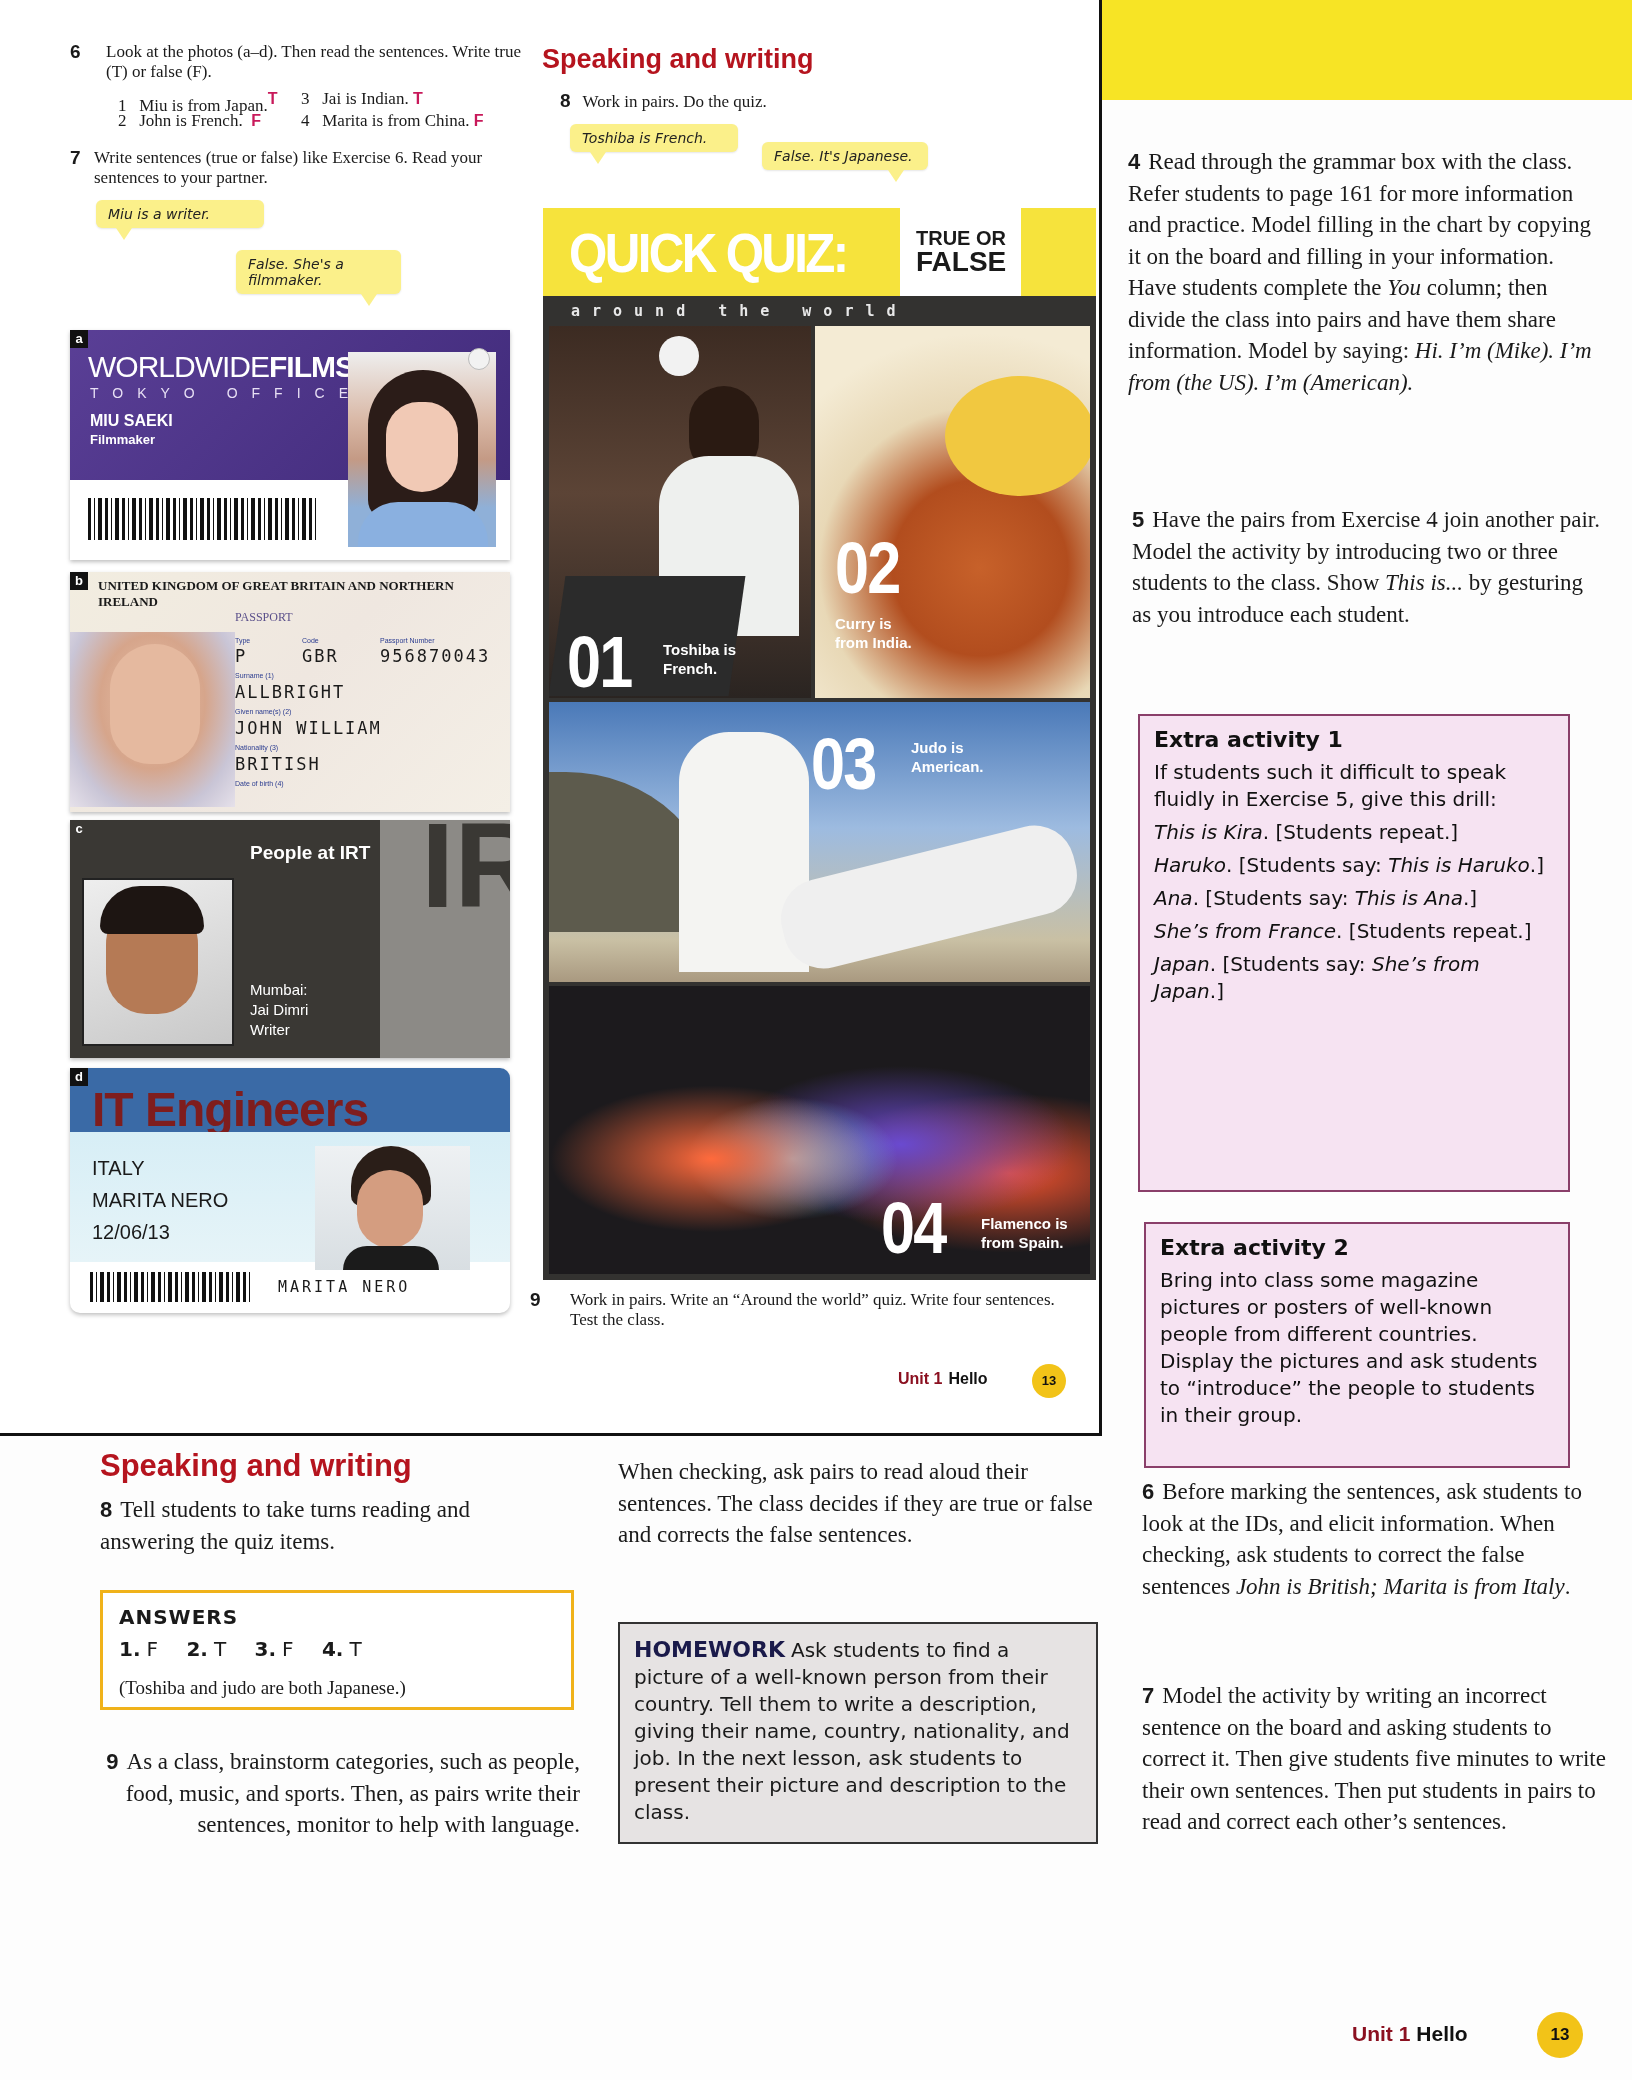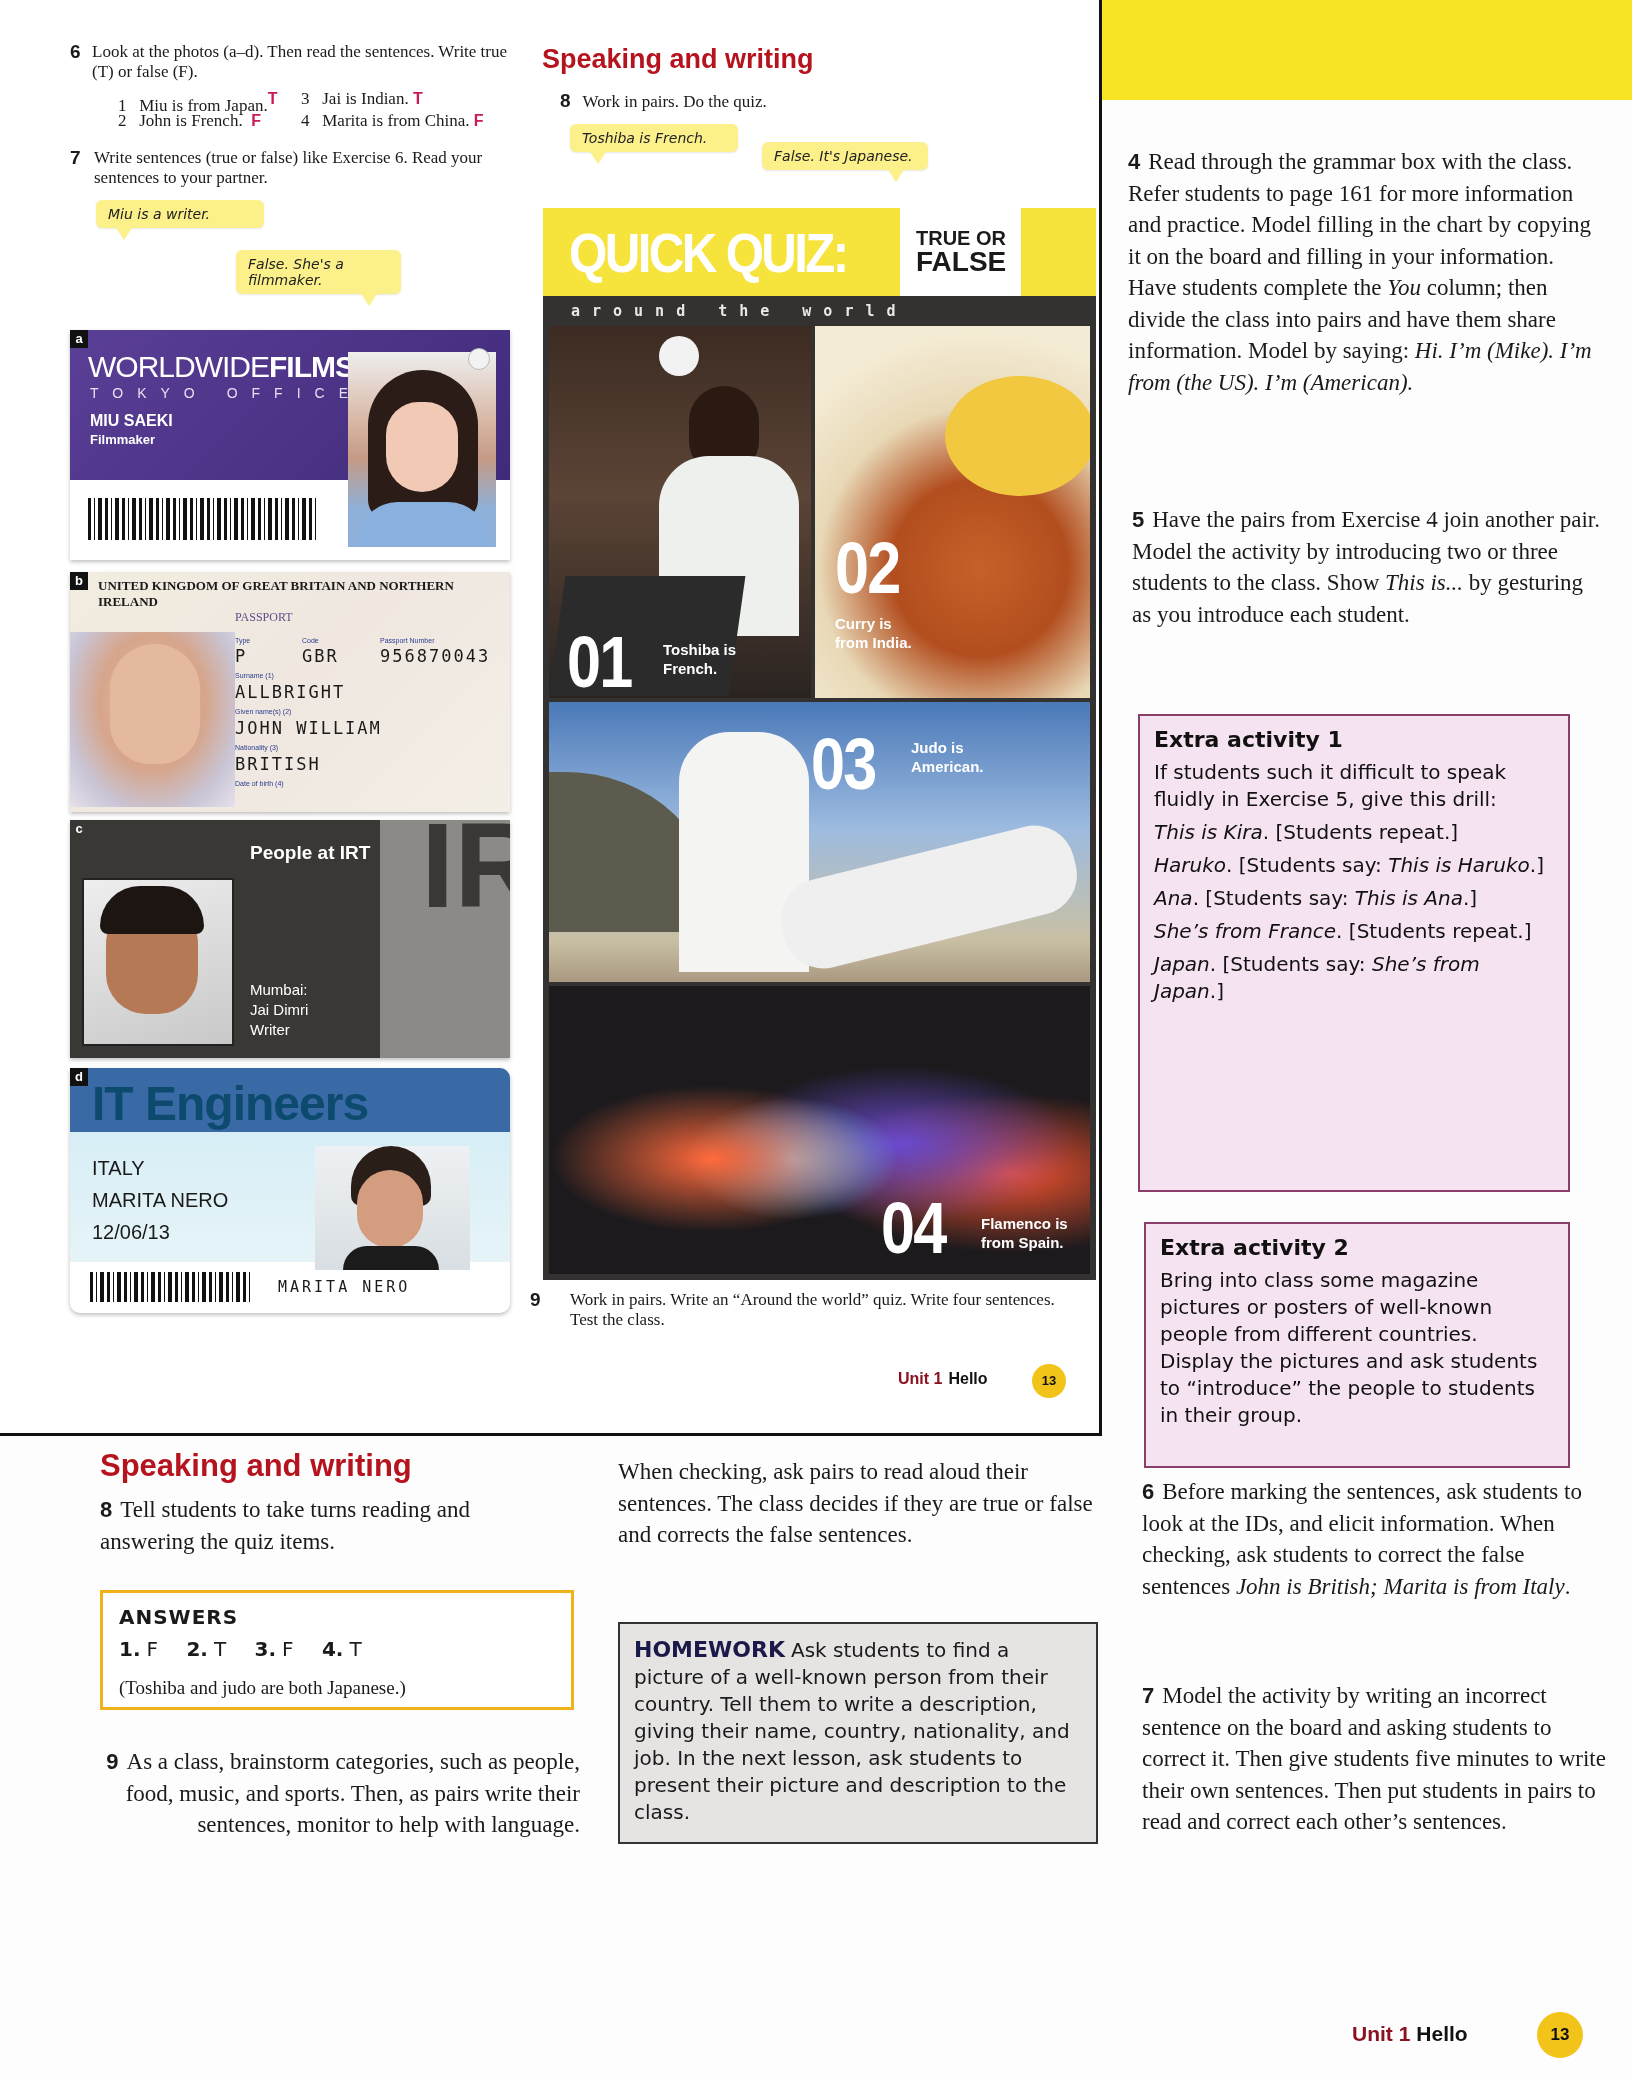--- a/index.html
+++ b/index.html
@@ -8,21 +8,21 @@
 
   
   .student-page { position: absolute; left: 0; top: 0; width: 1102px; height: 1436px; background: #fff;
     border-right: 3px solid #111; border-bottom: 3px solid #111; }
   .yellow-band { position: absolute; left: 1088px; top: 0; width: 544px; height: 100px; background: #f7e425; }
   .ex-num { font-family: "Liberation Sans", sans-serif; font-weight: bold; }
 
   
   .ex6 { position: absolute; left: 70px; top: 42px; width: 460px; font-size: 17px; line-height: 20px; }
   .ex6 .num { position: absolute; left: 0; top: 0; font-size: 19px; }
-  .ex6 .txt { margin-left: 22px; }
+  .ex6 .txt { margin-left: 36px; }
   .ex6-items { position: absolute; left: 118px; top: 88px; font-size: 17px; line-height: 22px; width: 420px; }
   .ex6-items .row { position: relative; height: 22px; }
   .ex6-items .it { position: absolute; white-space: nowrap; }
   .mark { color: #c8195a; font-family: "Liberation Sans", sans-serif; font-weight: bold; font-size: 16px; }
 
   .ex7 { position: absolute; left: 70px; top: 148px; width: 460px; font-size: 17px; line-height: 20px; }
   .ex7 .num { position: absolute; left: 0; top: 0; font-size: 19px; }
   .ex7 .txt { margin-left: 24px; }
 
   .bubble { position: absolute; background: #fbf08a; border-radius: 6px; padding: 6px 12px;
@@ -64,21 +64,21 @@
   .card-c .photo { position: absolute; left: 12px; top: 58px; width: 152px; height: 168px; background: linear-gradient(160deg,#eee,#c8c8c8); border: 2px solid #222; }
   .card-c .photo .face { position: absolute; left: 22px; top: 18px; width: 92px; height: 116px; background: #b57a55; border-radius: 46px 46px 40px 40px; }
   .card-c .photo .hair { position: absolute; left: 16px; top: 6px; width: 104px; height: 48px; background: #1d1512; border-radius: 50px 50px 10px 10px; }
   .card-c .title { position: absolute; left: 180px; top: 22px; color: #fff; font-family: "Liberation Sans", sans-serif; font-weight: bold; font-size: 19px; }
   .card-c .info { position: absolute; left: 180px; top: 160px; color: #fff; font-family: "Liberation Sans", sans-serif; font-size: 15px; line-height: 20px; }
   .card-c .logo { position: absolute; left: 310px; top: 0; width: 130px; height: 238px; background: #8c8a86; }
   .card-c .logo-txt { position: absolute; left: 345px; top: -10px; color: #a9a7a2; font-family: "Liberation Sans", sans-serif; font-weight: bold; font-size: 120px; line-height: 110px; }
 
   .card-d { top: 1068px; height: 245px; background: #fff; border-radius: 0 10px 10px 10px; }
   .card-d .hdr { position: absolute; left: 0; top: 0; width: 440px; height: 64px; background: #3a6aa6; }
-  .card-d .hdr-txt { position: absolute; left: 22px; top: 8px; color: #0c4a6e; font-family: "Liberation Sans", sans-serif; font-weight: bold; font-size: 48px; letter-spacing: -1px; }
+  .card-d .hdr-txt { position: absolute; left: 22px; top: 14px; color: #7f1d1d; font-family: "Liberation Sans", sans-serif; font-weight: bold; font-size: 48px; letter-spacing: -1px; }
   .card-d .body { position: absolute; left: 0; top: 64px; width: 440px; height: 130px; background: linear-gradient(180deg,#d7eef6,#e6f4f8); }
   .card-d .info { position: absolute; left: 22px; top: 84px; font-family: "Liberation Sans", sans-serif; font-size: 20px; line-height: 32px; color: #1a1a1a; }
   .card-d .photo { position: absolute; left: 245px; top: 78px; width: 155px; height: 124px; background: linear-gradient(180deg,#eef1f3,#d8dee2); }
   .card-d .photo .hair { position: absolute; left: 36px; top: 0; width: 80px; height: 60px; background: #2a1e18; border-radius: 40px 40px 10px 10px; }
   .card-d .photo .face { position: absolute; left: 42px; top: 24px; width: 66px; height: 78px; background: #d49d80; border-radius: 33px; }
   .card-d .photo .body2 { position: absolute; left: 28px; top: 100px; width: 96px; height: 24px; background: #1b1b1b; border-radius: 30px 30px 0 0; }
   .card-d .barcode { left: 20px; top: 204px; width: 160px; height: 30px; }
   .card-d .bname { position: absolute; left: 208px; top: 210px; font-family: "DejaVu Sans Mono", monospace; font-size: 15px; letter-spacing: 3px; }
 
   

